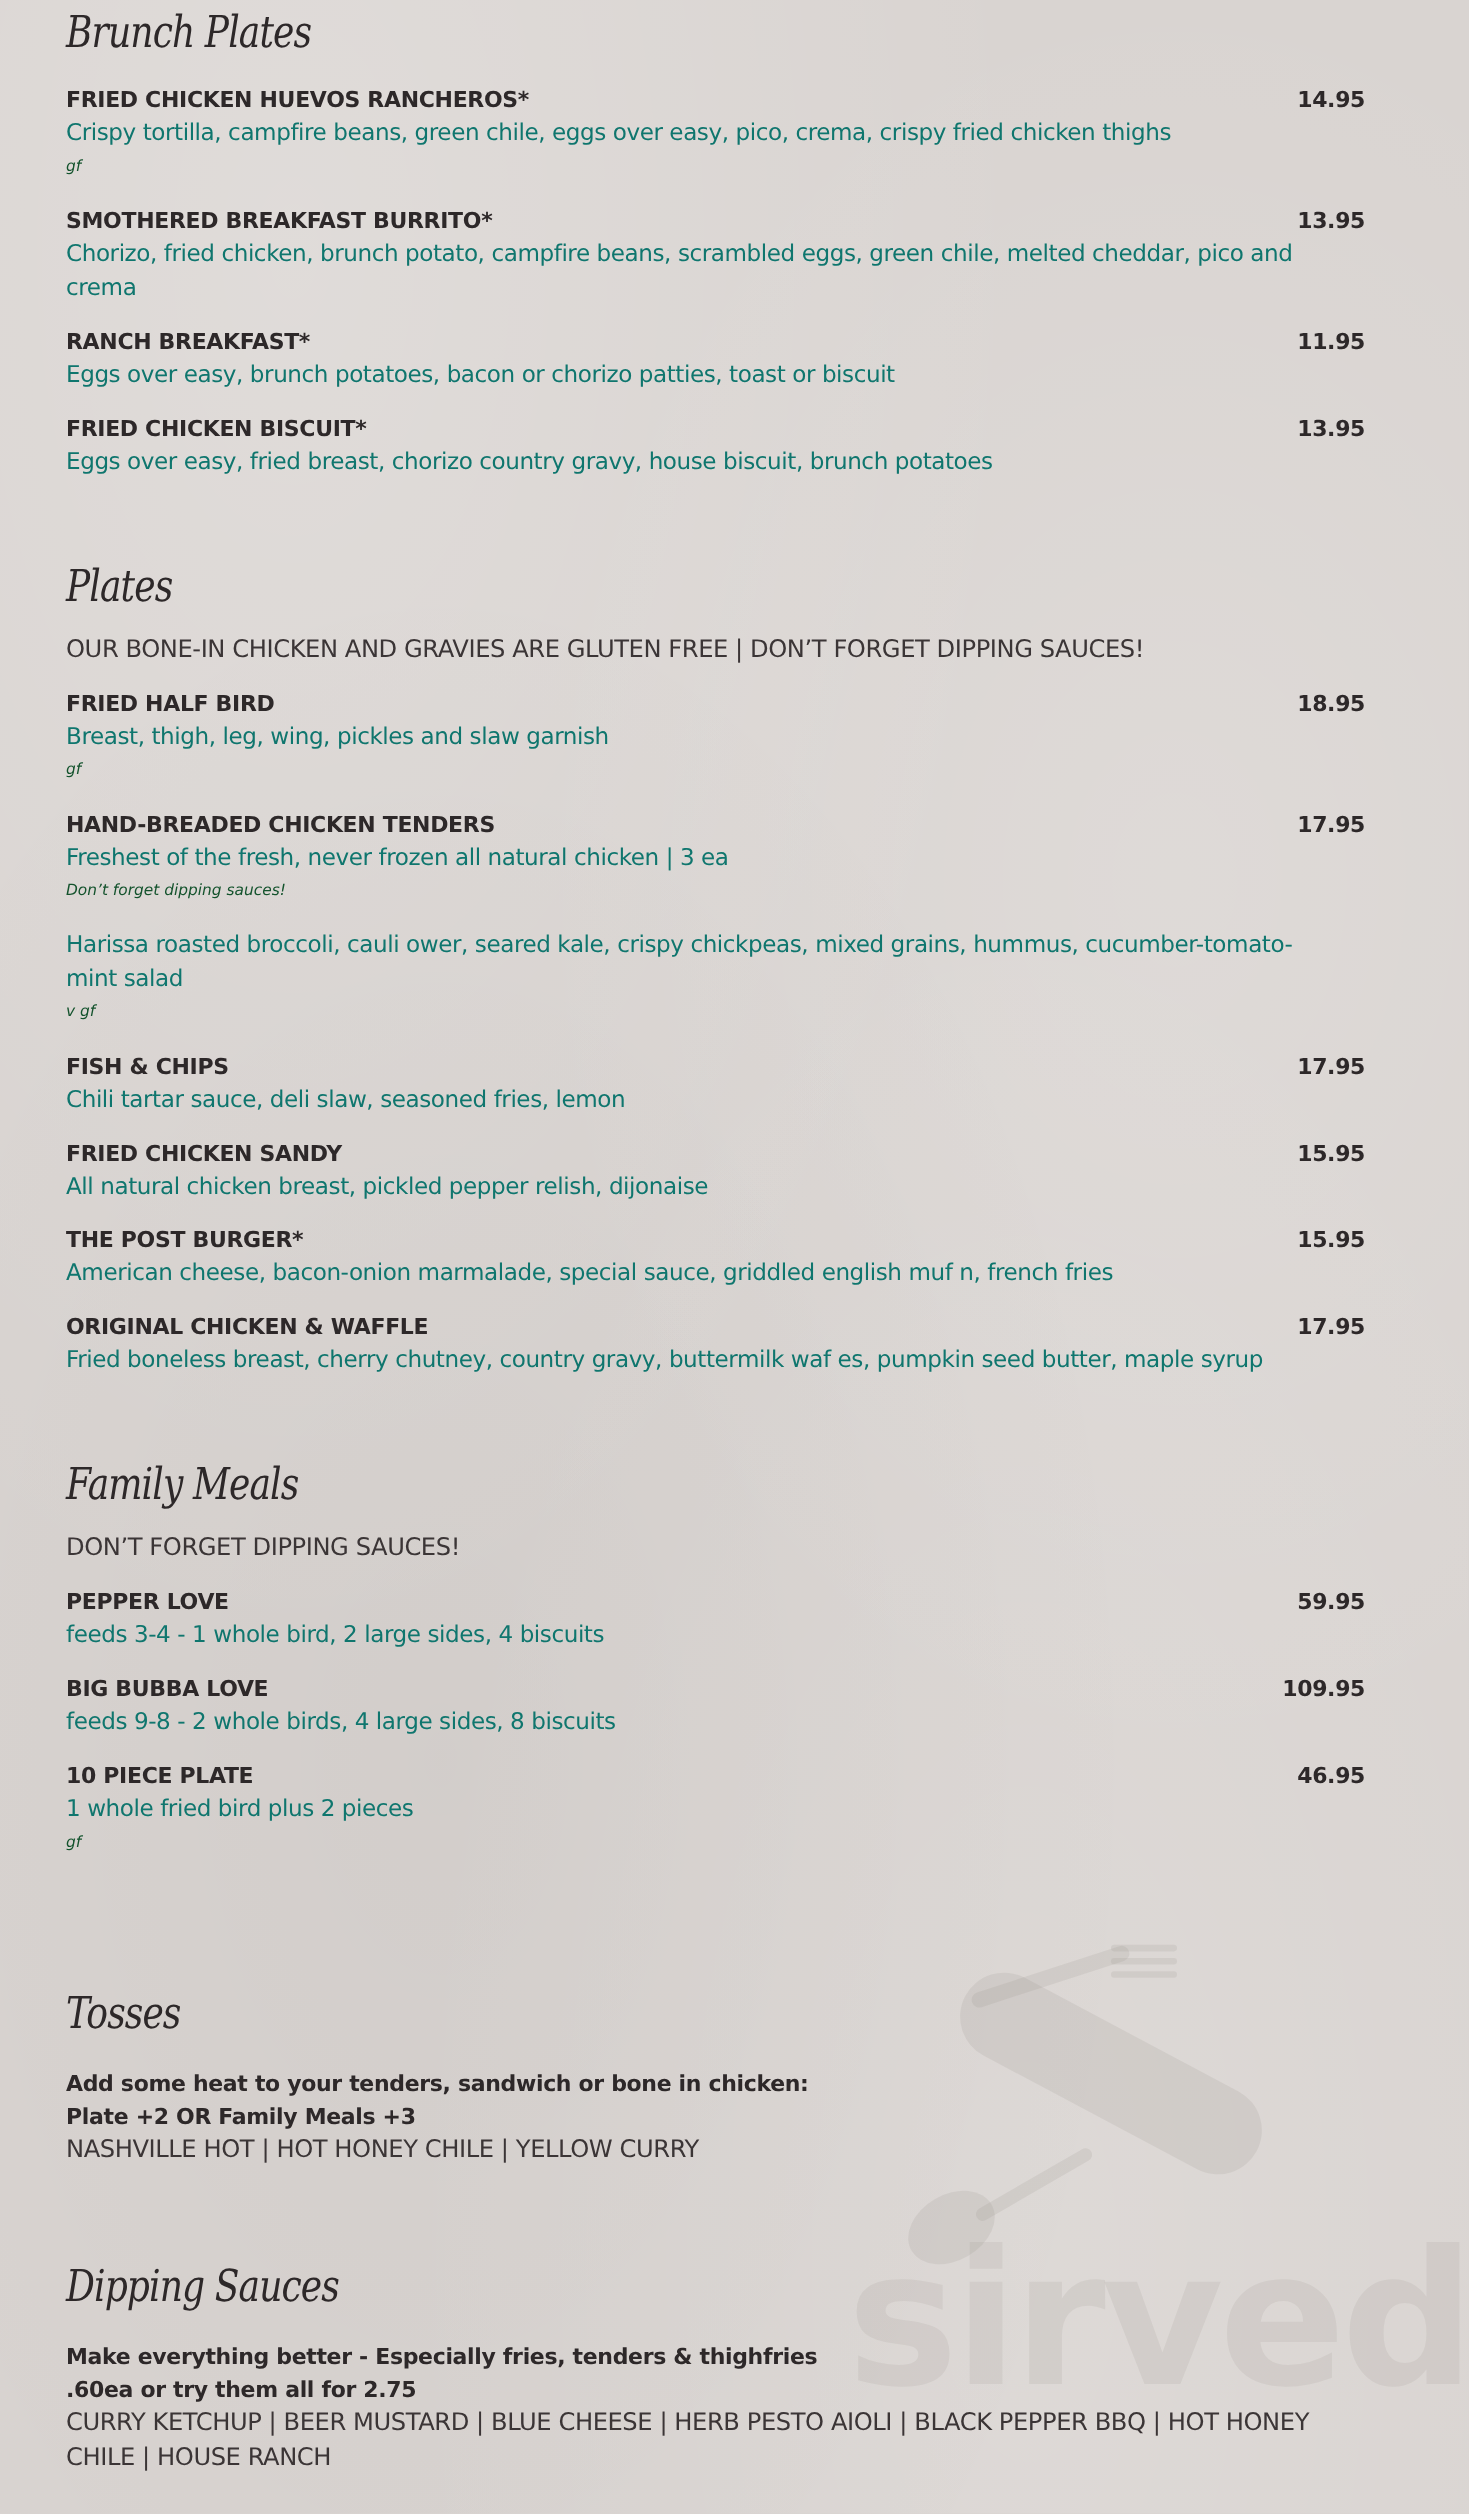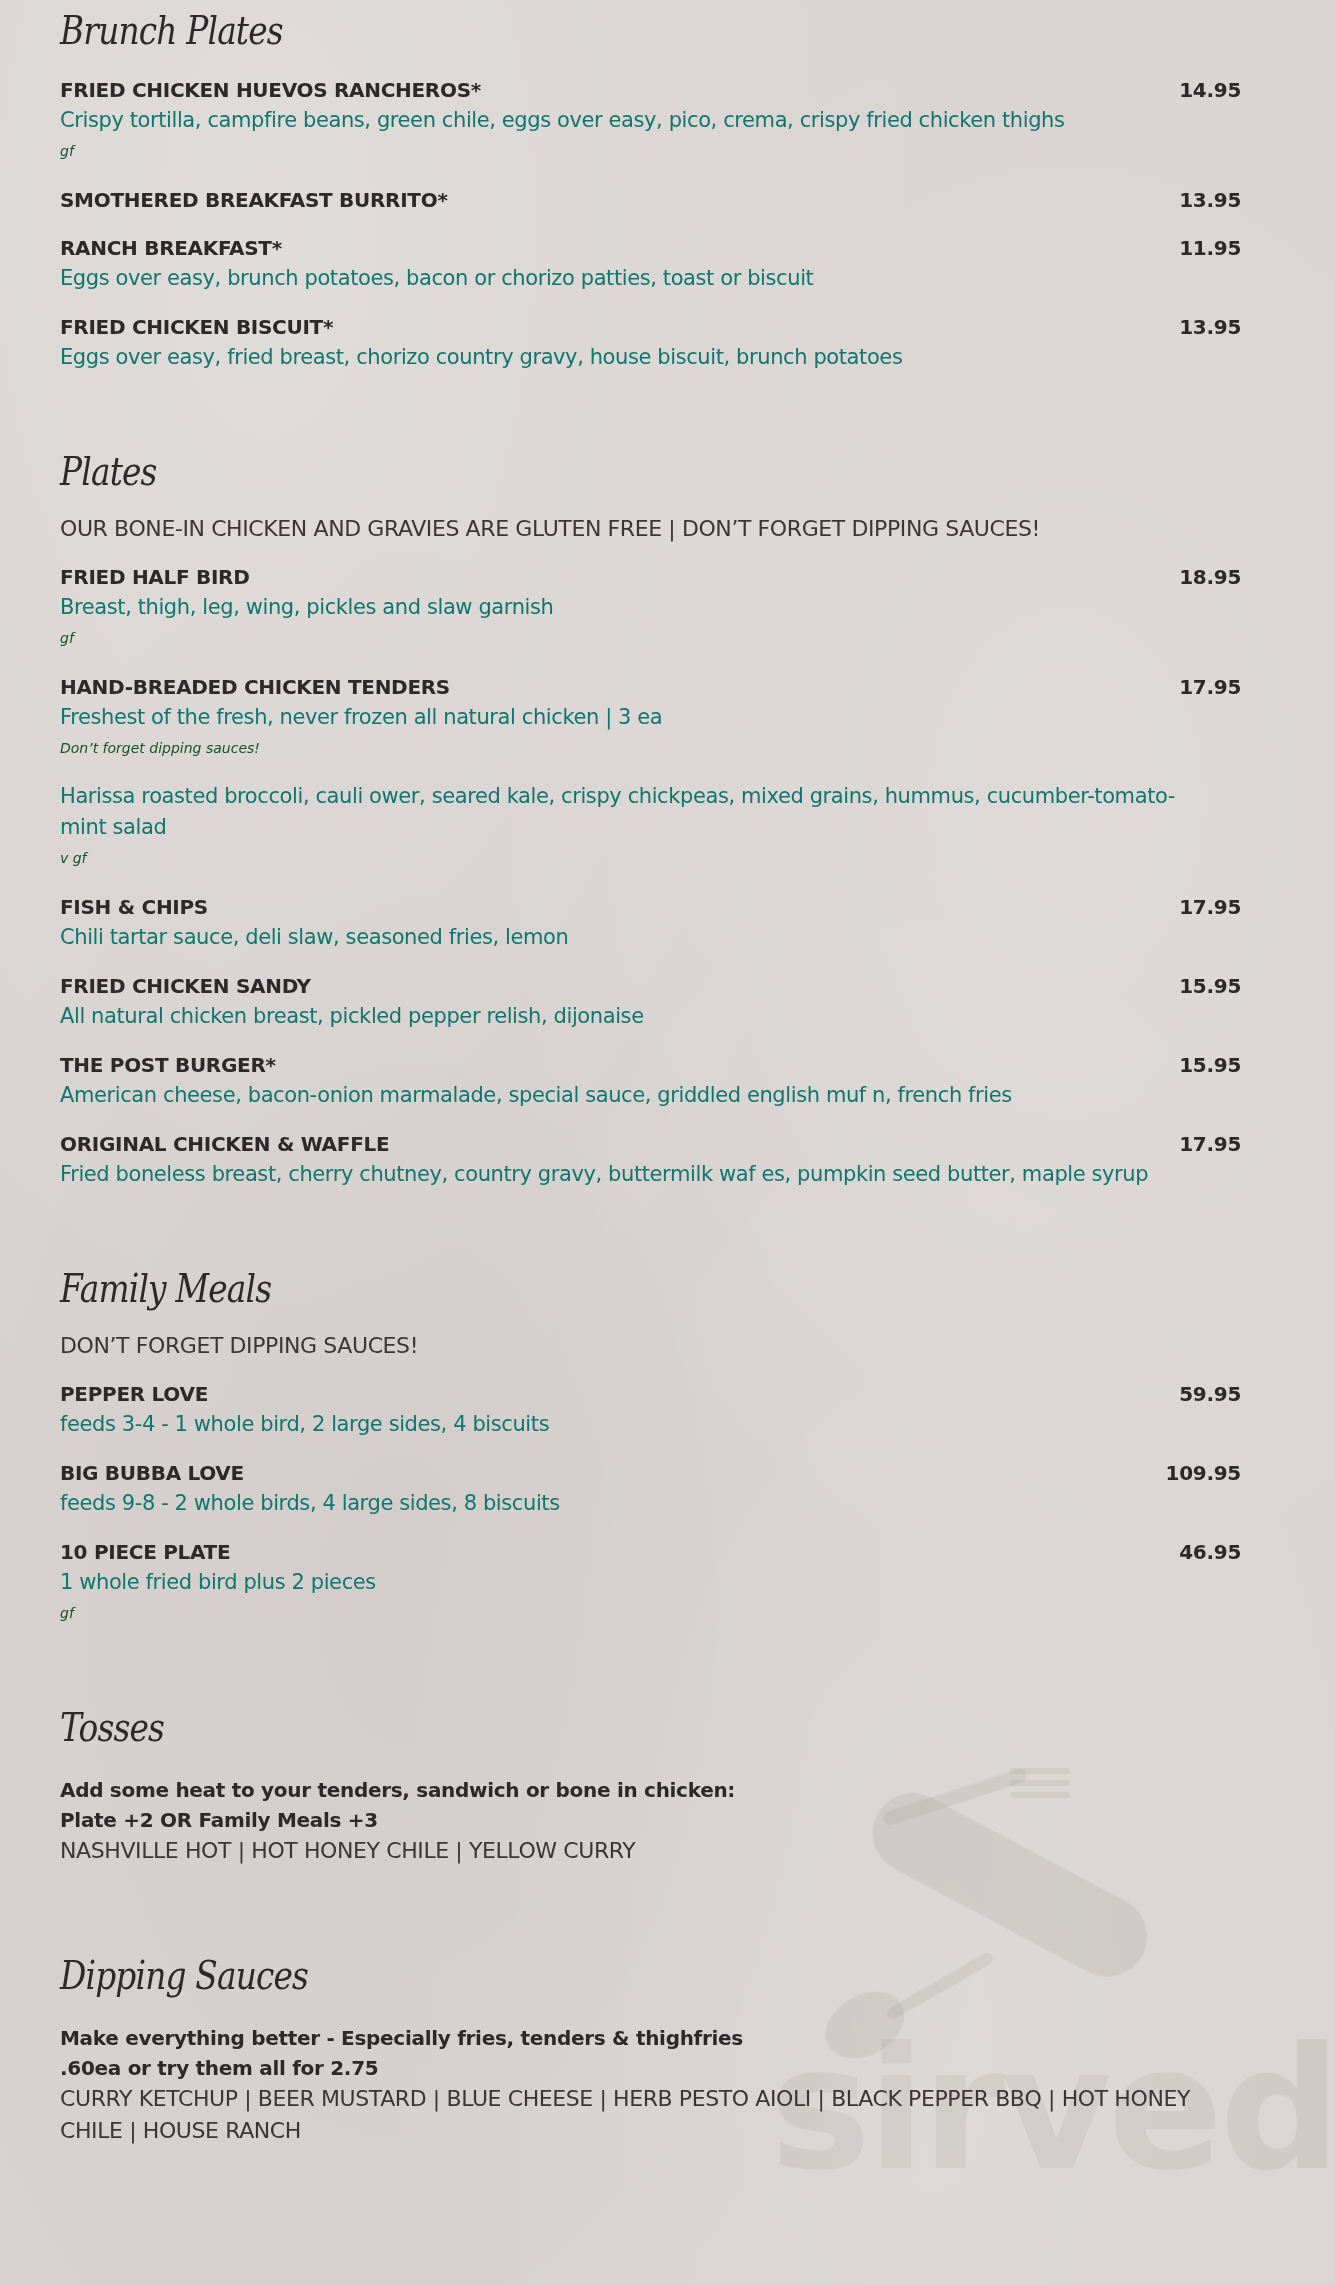--- a/index.html
+++ b/index.html
@@ -136,20 +136,21 @@
           <span class="item-price">14.95</span>
         </div>
       <div class="item-desc">Crispy tortilla, campfire beans, green chile, eggs over easy, pico, crema, crispy fried chicken thighs</div>
       <div class="item-tag">gf</div>
     </div>
     <div class="item">
       <div class="item-head">
           <span class="item-name">SMOTHERED BREAKFAST BURRITO*</span>
           <span class="item-price">13.95</span>
         </div>
+      <div class="item-desc">Chorizo, fried chicken, brunch potato, campfire beans, scrambled eggs, green chile, melted cheddar, pico and crema</div>
     </div>
     <div class="item">
       <div class="item-head">
           <span class="item-name">RANCH BREAKFAST*</span>
           <span class="item-price">11.95</span>
         </div>
       <div class="item-desc">Eggs over easy, brunch potatoes, bacon or chorizo patties, toast or biscuit</div>
     </div>
     <div class="item">
       <div class="item-head">
@@ -233,21 +234,21 @@
     <div class="item">
       <div class="item-head">
           <span class="item-name">10 PIECE PLATE</span>
           <span class="item-price">46.95</span>
         </div>
       <div class="item-desc">1 whole fried bird plus 2 pieces</div>
       <div class="item-tag">gf</div>
     </div>
   </div>
 
-  <div class="section" style="margin-top:70px;">
+  <div class="section" style="margin-top:112px;">
     <h2 class="section-title">Tosses</h2>
     <div style="margin-top:20px;">
       <div class="bold-line">Add some heat to your tenders, sandwich or bone in chicken:</div>
       <div class="bold-line">Plate +2 OR Family Meals +3</div>
       <div class="plain-line">NASHVILLE HOT | HOT HONEY CHILE | YELLOW CURRY</div>
     </div>
   </div>
 
   <div class="section" style="margin-top:80px;">
     <h2 class="section-title">Dipping Sauces</h2>

